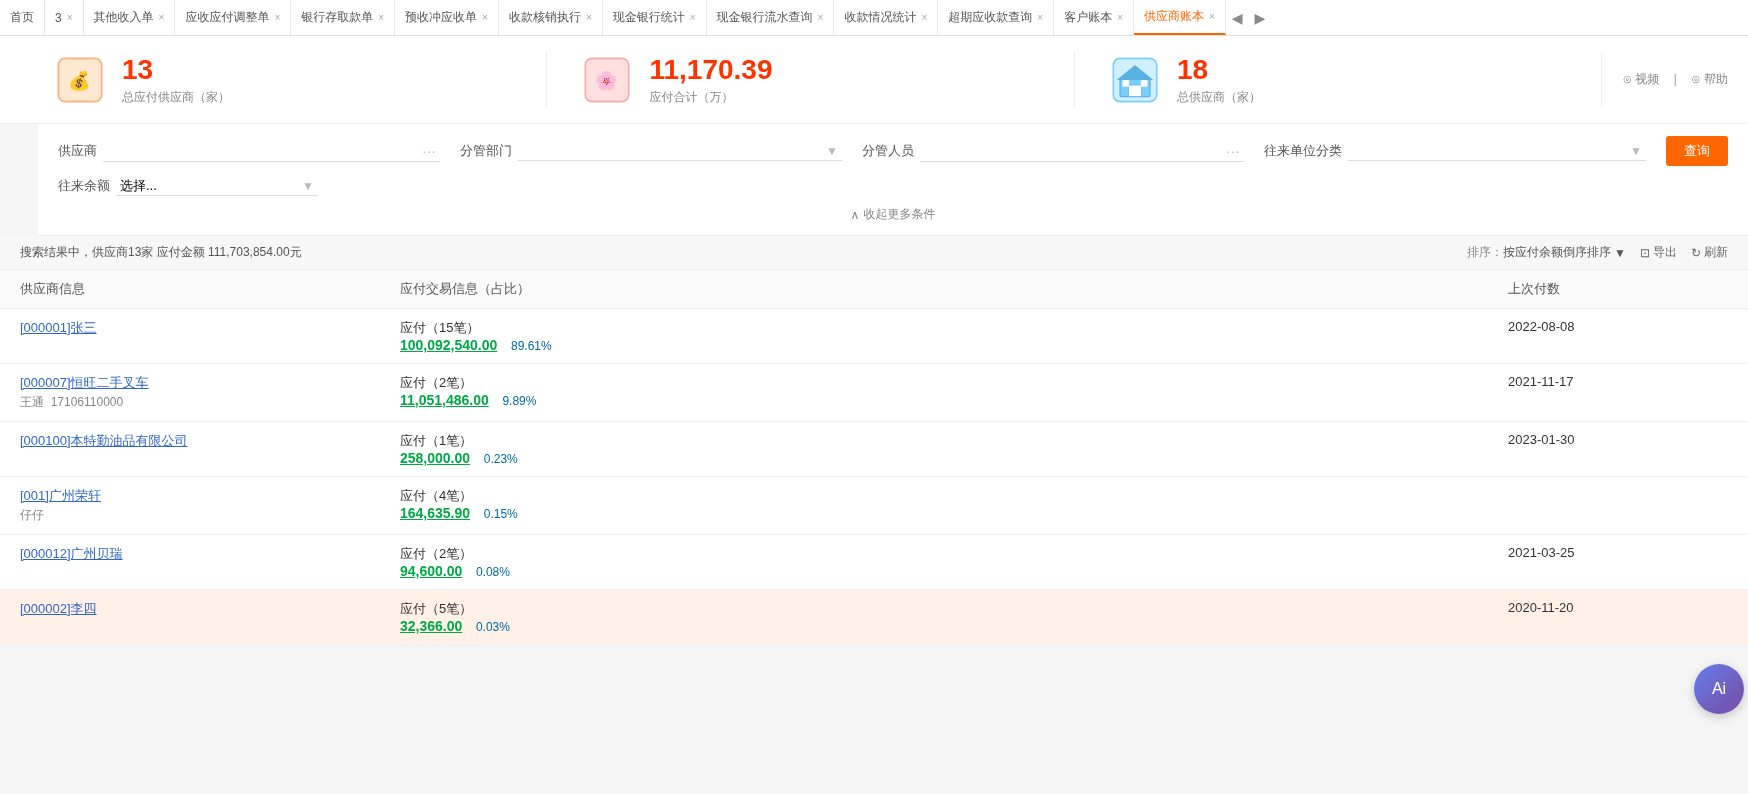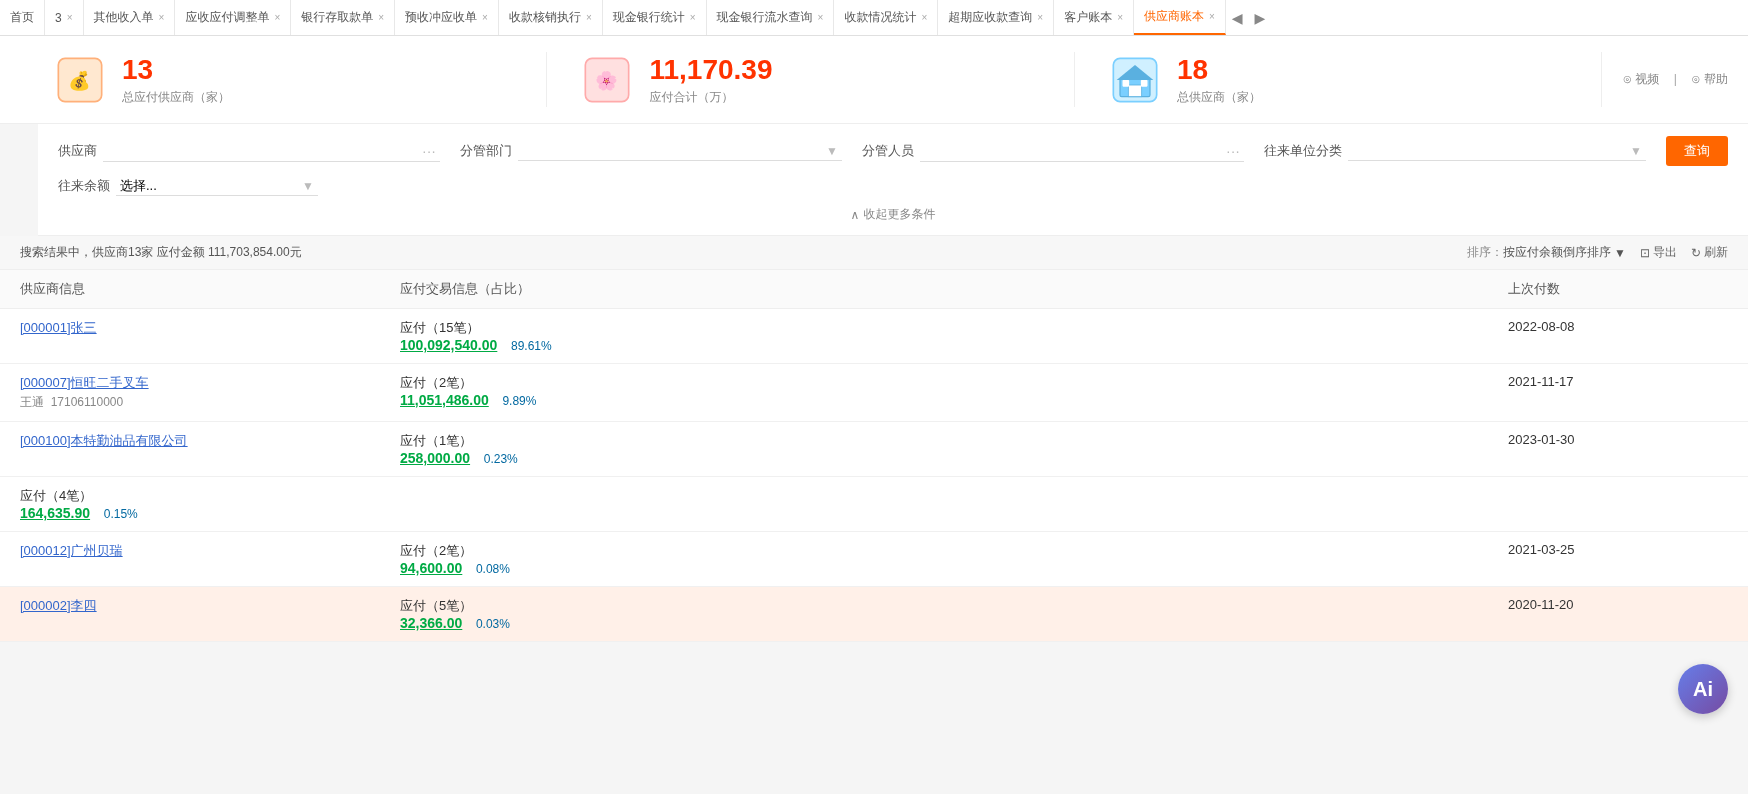--- a/index.html
+++ b/index.html
@@ -271,32 +271,32 @@
 
     
     ::-webkit-scrollbar { width: 6px; height: 6px; }
     ::-webkit-scrollbar-thumb { background: #ccc; border-radius: 3px; }
 
     .page-wrapper { min-height: 794px; display: flex; flex-direction: column; }
 
     
     .ai-badge {
       position: fixed;
-      right: 20px;
+      right: 4px;
       bottom: 80px;
       background: linear-gradient(135deg, #667eea, #764ba2);
       color: #fff;
       border-radius: 50%;
       width: 50px;
       height: 50px;
       display: flex;
       align-items: center;
       justify-content: center;
-      font-size: 20px;
-      font-weight: bold;
+      font-size: 16px;
+      font-weight: normal;
       cursor: pointer;
       box-shadow: 0 3px 10px rgba(0,0,0,0.2);
     }
   </style>
 </head>
 <body>
 
 <div class="page-wrapper">
 
   <div class="top-nav">
@@ -530,20 +530,24 @@
           <span class="payable-pct">0.23%</span>
         </div>
         <div class="col-last-payment">
           <span class="last-payment-date">2023-01-30</span>
         </div>
       </div>
     </div>
 
     <div class="table-row-wrap">
       <div class="table-row">
+        <div class="col-supplier">
+          <div class="supplier-link">[001]广州荣轩</div>
+          <div class="supplier-sub">仔仔</div>
+        </div>
         <div class="col-payable payable-info">
           <div class="payable-desc">应付（4笔）</div>
           <span class="payable-amount">164,635.90</span>
           <span class="payable-pct">0.15%</span>
         </div>
         <div class="col-last-payment">
           <span class="last-payment-date"></span>
         </div>
       </div>
     </div>

